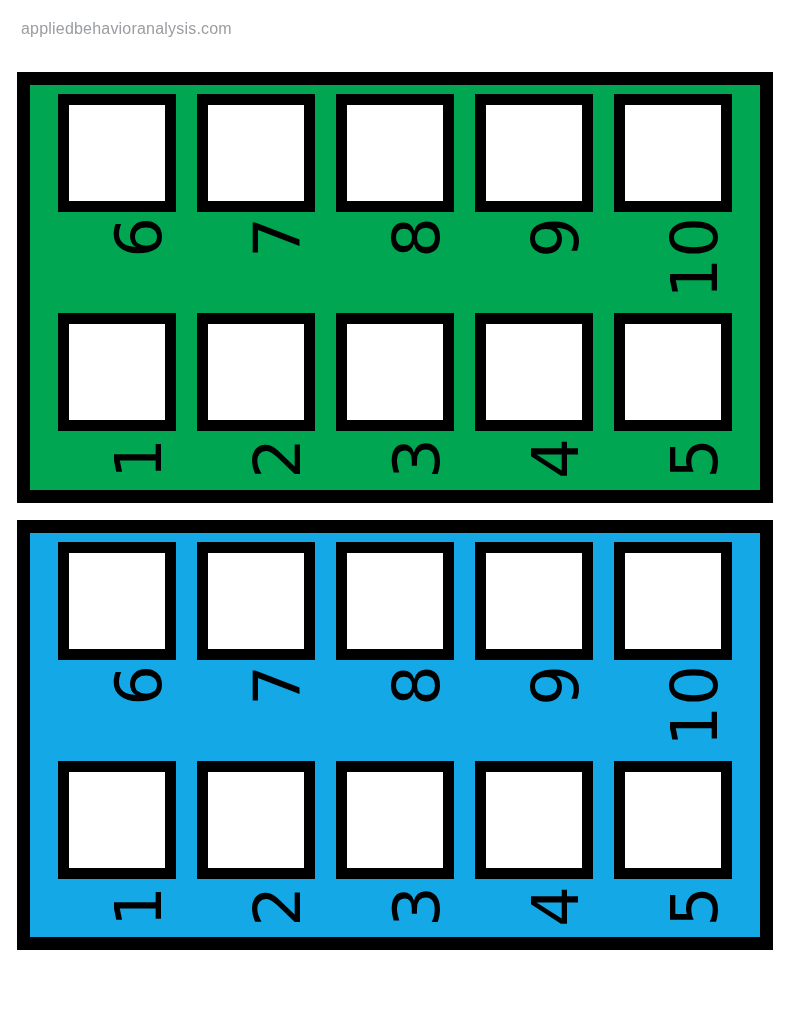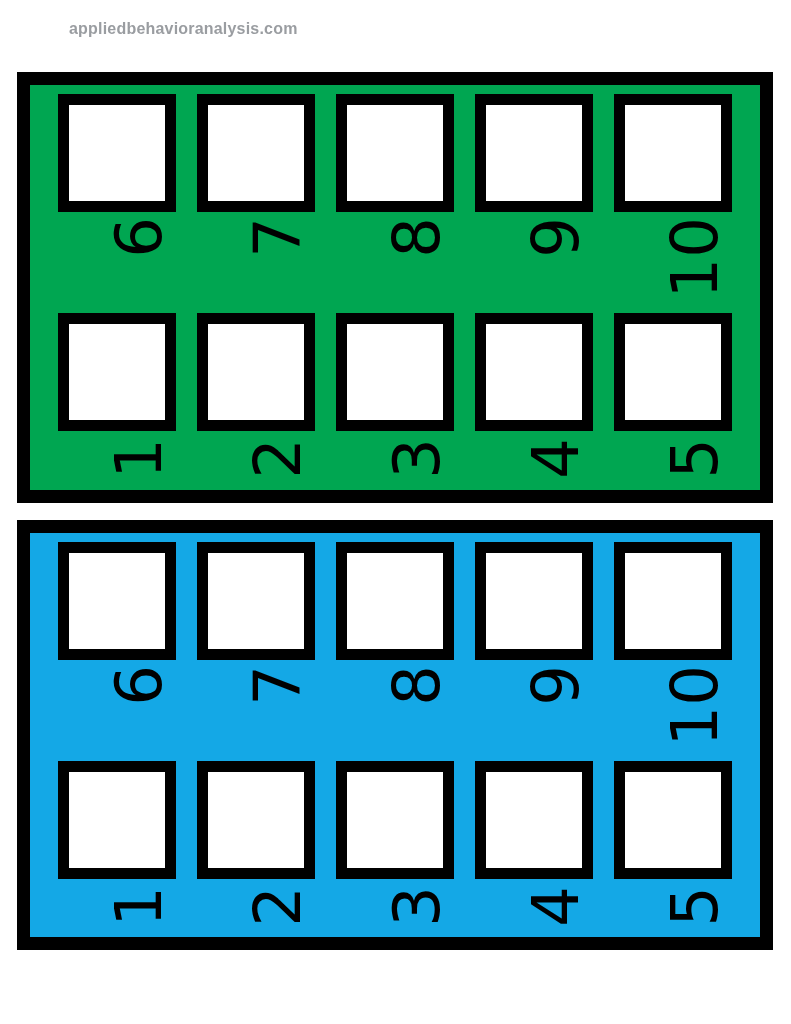--- a/index.html
+++ b/index.html
@@ -10,22 +10,21 @@
     background:#ffffff;
     overflow:hidden;
     font-family:"Liberation Sans", sans-serif;
   }
   .watermark {
     position:absolute;
     left:21px; top:20px;
     font-size:16px;
     letter-spacing:0.2px;
     color:#9a9da1;
-    font-weight:700;
-    margin-left:48px;
+    font-weight:400;
   }
   .board {
     position:absolute;
     left:17px;
     width:756px;
     border:13px solid #000;
   }
   .board-green { top:72px;  height:431px; }
   .board-blue  { top:520px; height:430px; }
   .board-inner {

